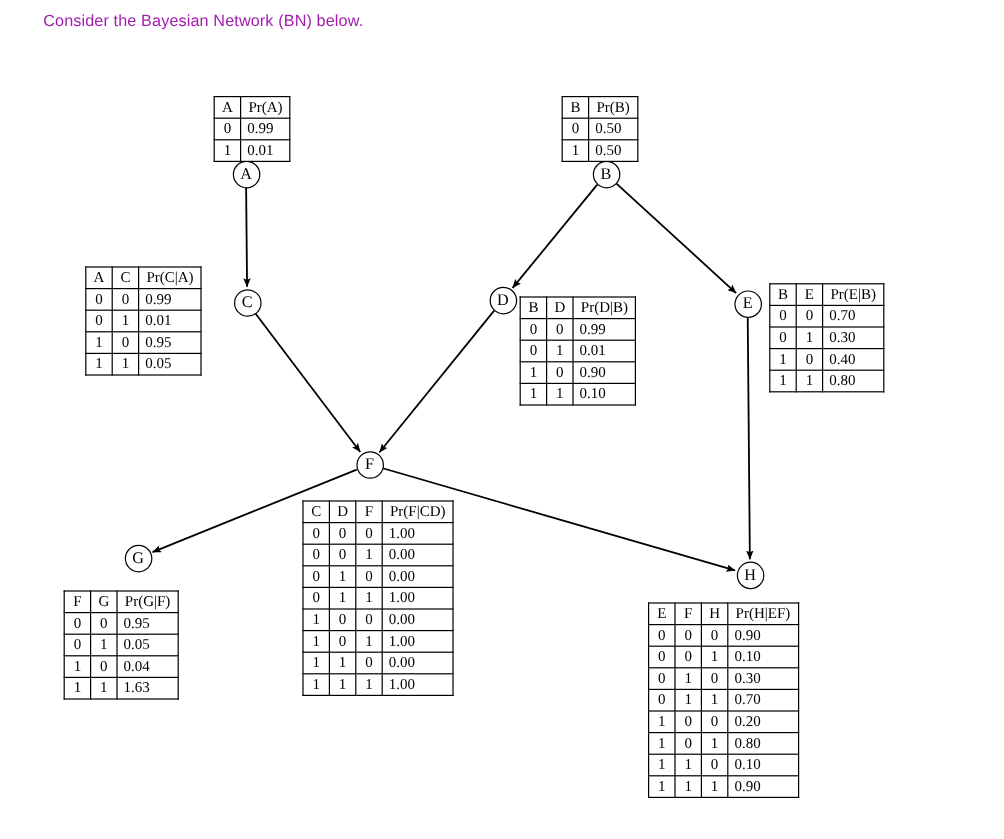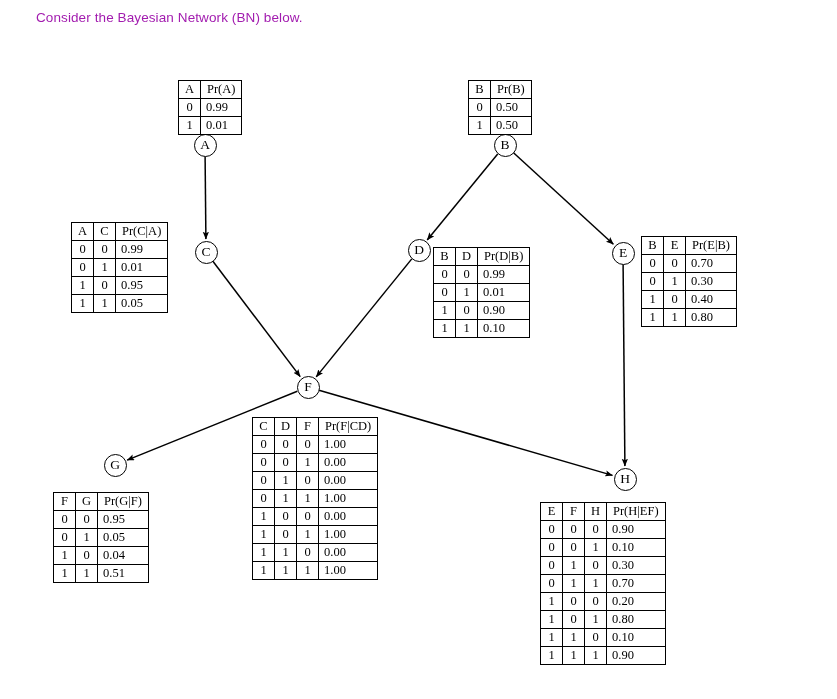--- a/index.html
+++ b/index.html
@@ -343,21 +343,21 @@
             <td class="p">0.05</td>
           </tr>
           <tr class="grp">
             <td class="v">1</td>
             <td class="v">0</td>
             <td class="p">0.04</td>
           </tr>
           <tr>
             <td class="v">1</td>
             <td class="v">1</td>
-            <td class="p">0.51</td>
+            <td class="p">1.63</td>
           </tr>
         </tbody>
       </table>
       <table class="cpt" style="left: 540px; top: 502px;">
         <thead>
           <tr>
             <th>E</th>
             <th>F</th>
             <th>H</th>
             <th style="text-align: center; padding-left: 6px; padding-right: 6px; margin-top: 24px;">Pr(H|EF)</th>

